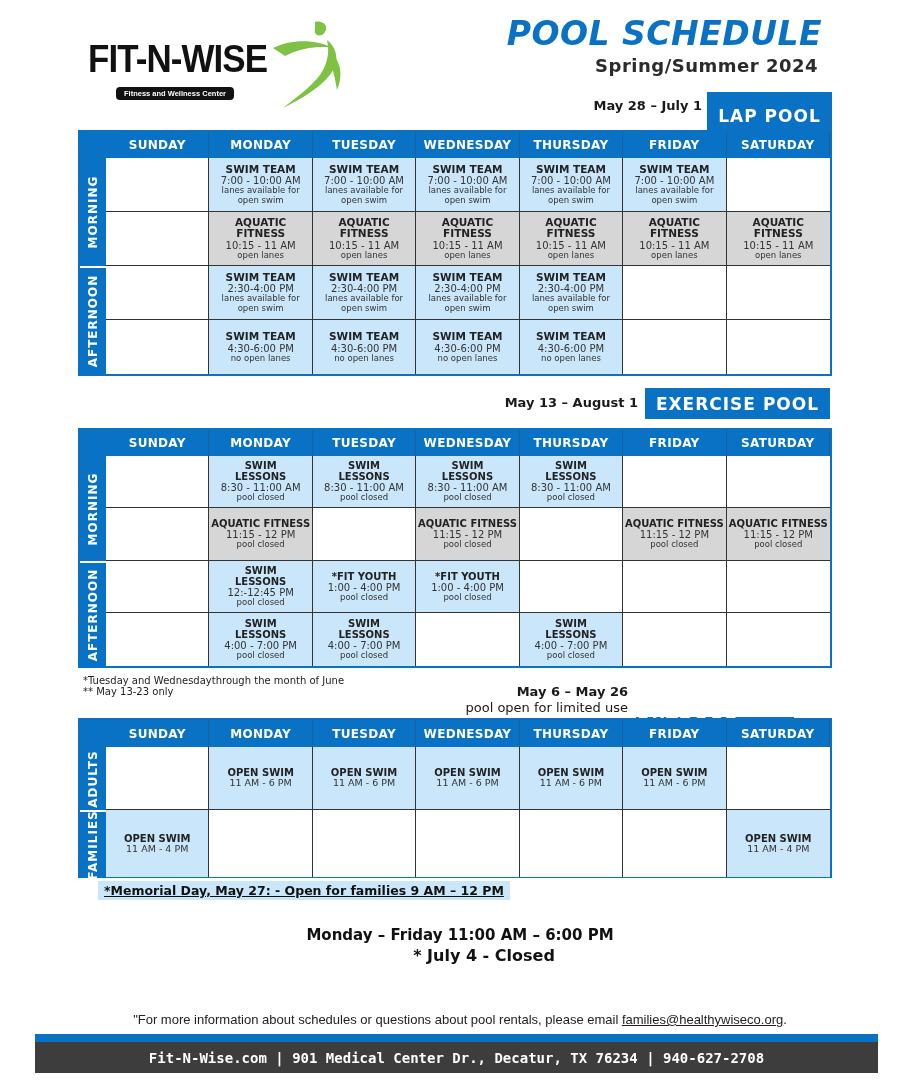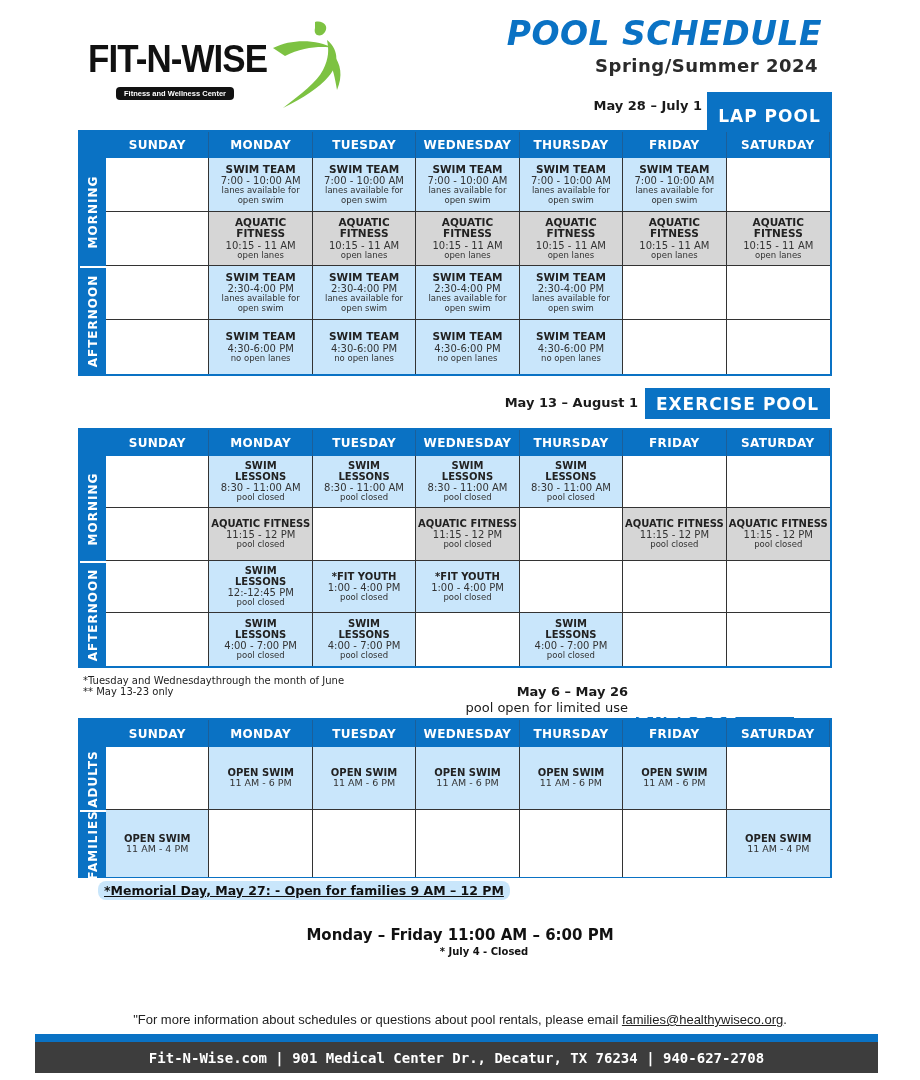--- a/index.html
+++ b/index.html
@@ -34,27 +34,27 @@
   .cell.gray { background: #d6d6d6; }
   .c-title { font-weight: bold; font-size: 10.5px; color: #222; }
   .c-time { font-size: 10px; color: #333; }
   .c-note { font-size: 8.5px; color: #333; }
   .exercise .c-title { font-size: 10px; }
   .outdoor .c-title { font-size: 10px; }
   .outdoor .c-time { font-size: 9.5px; }
 
   .footnotes { position: absolute; left: 83px; top: 675px; font-size: 10px; line-height: 1.1; color: #222; }
 
-  .memorial { position: absolute; left: 98px; top: 881px; background: #c9e6fb; border-radius: 8px; padding: 2px 6px; font-weight: bold; font-size: 12.5px; text-decoration: underline; color: #111; white-space: nowrap; }
+  .memorial { position: absolute; left: 98px; top: 881px; background: #c9e6fb; border-radius: 0; padding: 2px 6px; font-weight: bold; font-size: 12.5px; text-decoration: underline; color: #111; white-space: nowrap; }
 
   .summer { position: absolute; left: 0; width: 920px; top: 924px; text-align: center; }
   .summer-head { font-weight: bold; font-size: 17px; color: #0a72c4; }
   .summer-head .u { text-decoration: underline; font-weight: normal; }
   .summer-line { font-weight: bold; font-size: 15px; color: #111; margin-top: 2px; }
-  .summer-note { font-weight: bold; font-size: 10px; color: #111; margin-top: 2px; margin-left: 48px; }
+  .summer-note { font-weight: bold; font-size: 16px; color: #111; margin-top: 2px; margin-left: 48px; }
 
   .info { position: absolute; left: 0; width: 920px; top: 1012px; text-align: center; font-family: "Liberation Sans", sans-serif; font-size: 13px; color: #222; }
   .info a { color: #222; text-decoration: underline; }
 
   .footer-bar-blue { position: absolute; left: 35px; top: 1034px; width: 843px; height: 8px; background: #0a72c4; }
   .footer-bar { position: absolute; left: 35px; top: 1042px; width: 843px; height: 31px; background: #3d3d3d; color: #fff; display: flex; align-items: center; justify-content: center; font-family: "DejaVu Sans Mono", monospace; font-weight: bold; font-size: 14px; }
 </style>
 </head>
 <body>
 

